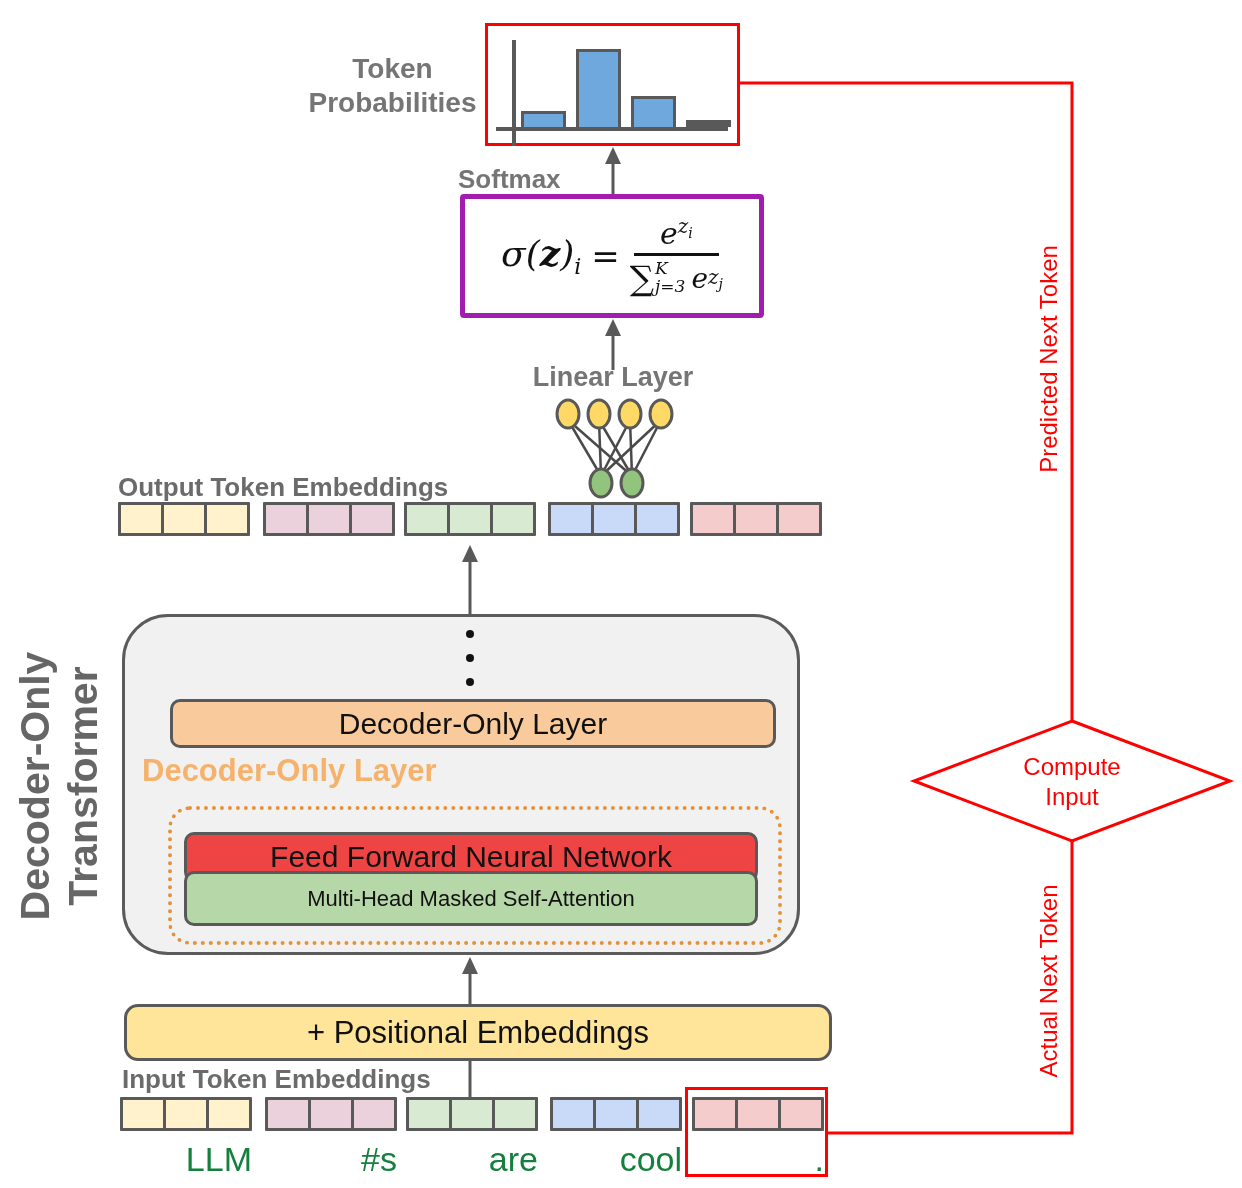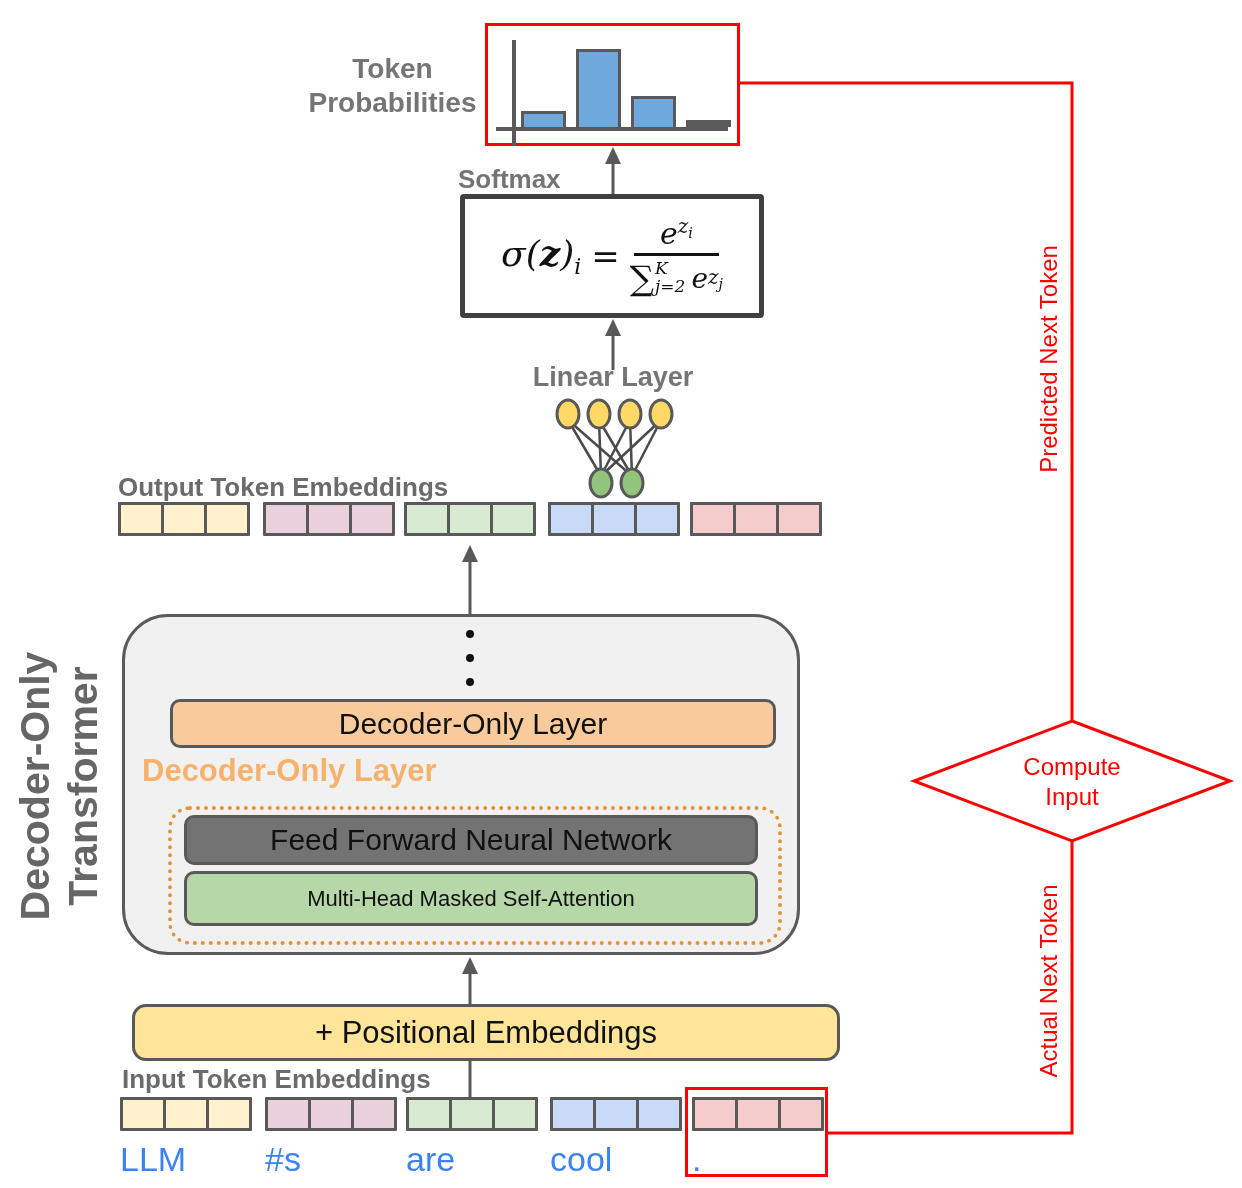--- a/index.html
+++ b/index.html
@@ -12,21 +12,21 @@
   .glabel{color:#757575;font-weight:bold;}
   .center{text-align:center;}
   .preline{white-space:pre-line;}
 
   
   .red-frame{border:3px solid #ff0000;background:transparent;}
   .tp-bar{position:absolute;width:45px;border:3.5px solid #595959;border-bottom:none;box-sizing:border-box;}
   .axis{position:absolute;background:#595959;}
 
   
-  .softmax-box{border:5px solid #404040;border-radius:4px;background:#fff;
+  .softmax-box{border:5px solid #a21caf;border-radius:4px;background:#fff;
                display:flex;align-items:center;justify-content:center;}
   .formula{font-family:"DejaVu Serif",serif;font-style:italic;color:#111;
            display:flex;align-items:center;gap:10px;}
   .formula .lhs{font-size:36px;}
   .formula .lhs sub{font-size:22px;}
   .formula .eq{font-size:34px;font-style:normal;}
   .frac{display:inline-flex;flex-direction:column;align-items:center;}
   .frac .num{font-size:30px;padding:0 26px 2px 26px;border-bottom:3px solid #111;}
   .frac .den{font-size:28px;padding-top:2px;display:inline-flex;align-items:center;}
   .num sup,.den sup{font-size:20px;text-align:center;}
@@ -41,21 +41,21 @@
   .decoder-shell{background:#F1F1F1;border:3px solid #5B5B5B;border-radius:46px;}
   .dotted-box{border:4.5px dotted #E69138;border-radius:22px;background:transparent;}
   .dot{position:absolute;width:8px;height:8px;border-radius:50%;background:#111;}
 
   
   .emb-row{position:absolute;height:34px;}
   .emb-group{position:absolute;top:0;width:132px;height:34px;border:3px solid #595959;
              border-radius:1px;display:flex;box-sizing:border-box;}
   .emb-cell{flex:1;}
   .emb-cell + .emb-cell{border-left:3px solid #595959;}
-  .token-word{position:absolute;width:132px;text-align:left;color:#3b82f6;font-size:34px;}
+  .token-word{position:absolute;width:132px;text-align:right;color:#15803d;font-size:34px;}
 
   
   .red-text{color:#ff0000;font-size:24px;text-align:center;}
   .vrot{transform:rotate(-90deg);transform-origin:center;}
   .side-label{color:#666666;font-weight:bold;font-size:41px;line-height:1.16;text-align:center;}
 </style>
 </head>
 <body>
 
 <div id="canvas">
@@ -125,21 +125,21 @@
   <div class="abs softmax-box" style="left:460px;top:194px;width:304px;height:124px;">
     <div class="formula">
       <span class="lhs"><span>σ(</span><b>z</b><span>)</span><sub>i</sub></span>
       <span class="eq">=</span>
       <span class="frac">
         <span class="num"><span>e</span><sup><span>z</span><sub>i</sub></sup></span>
         <span class="den">
             <span class="sum">∑</span>
             <span class="sumsc">
               <span>K</span>
-              <span>j=2</span>
+              <span>j=3</span>
             </span>
             <span>e</span>
             <sup><span>z</span><sub>j</sub></sup>
           </span>
       </span>
     </div>
   </div>
 
   <div class="abs glabel center" style="left:513px;top:362px;width:200px;font-size:27px;">Linear Layer</div>
 
@@ -180,25 +180,25 @@
   <div class="dot" style="left:466px;top:630px;"></div>
   <div class="dot" style="left:466px;top:654px;"></div>
   <div class="dot" style="left:466px;top:678px;"></div>
 
   <div class="abs node-box" style="left:170px;top:699px;width:606px;height:49px;background:#F9CB9C;font-size:30px;">Decoder-Only Layer</div>
 
   <div class="abs" style="left:142px;top:753px;font-size:31px;font-weight:bold;color:#F6B26B;">Decoder-Only Layer</div>
 
   <div class="abs dotted-box" style="left:168px;top:806px;width:614px;height:139px;"></div>
 
-  <div class="abs node-box" style="left:184px;top:815px;width:574px;height:50px;background:#737373;font-size:30px;">Feed Forward Neural Network</div>
+  <div class="abs node-box" style="left:184px;top:832px;width:574px;height:50px;background:#ef4444;font-size:30px;">Feed Forward Neural Network</div>
 
   <div class="abs node-box" style="left:184px;top:871px;width:574px;height:55px;background:#B6D7A8;font-size:22px;">Multi-Head Masked Self-Attention</div>
 
-  <div class="abs node-box" style="left:132px;top:1004px;width:708px;height:57px;background:#FFE599;border-radius:14px;font-size:31px;">+ Positional Embeddings</div>
+  <div class="abs node-box" style="left:124px;top:1004px;width:708px;height:57px;background:#FFE599;border-radius:14px;font-size:31px;">+ Positional Embeddings</div>
 
   <div class="abs glabel" style="left:122px;top:1064px;font-size:26px;color:#6b6b6b;">Input Token Embeddings</div>
   <div class="abs emb-row" style="left:120px;top:1097px;width:710px;">
       <div class="emb-group" style="left: 0px; background: rgb(255, 242, 204);">
         <div class="emb-cell"></div>
         <div class="emb-cell"></div>
         <div class="emb-cell"></div>
       </div>
       <div class="emb-group" style="left: 145px; background: rgb(234, 209, 220);">
         <div class="emb-cell"></div>

